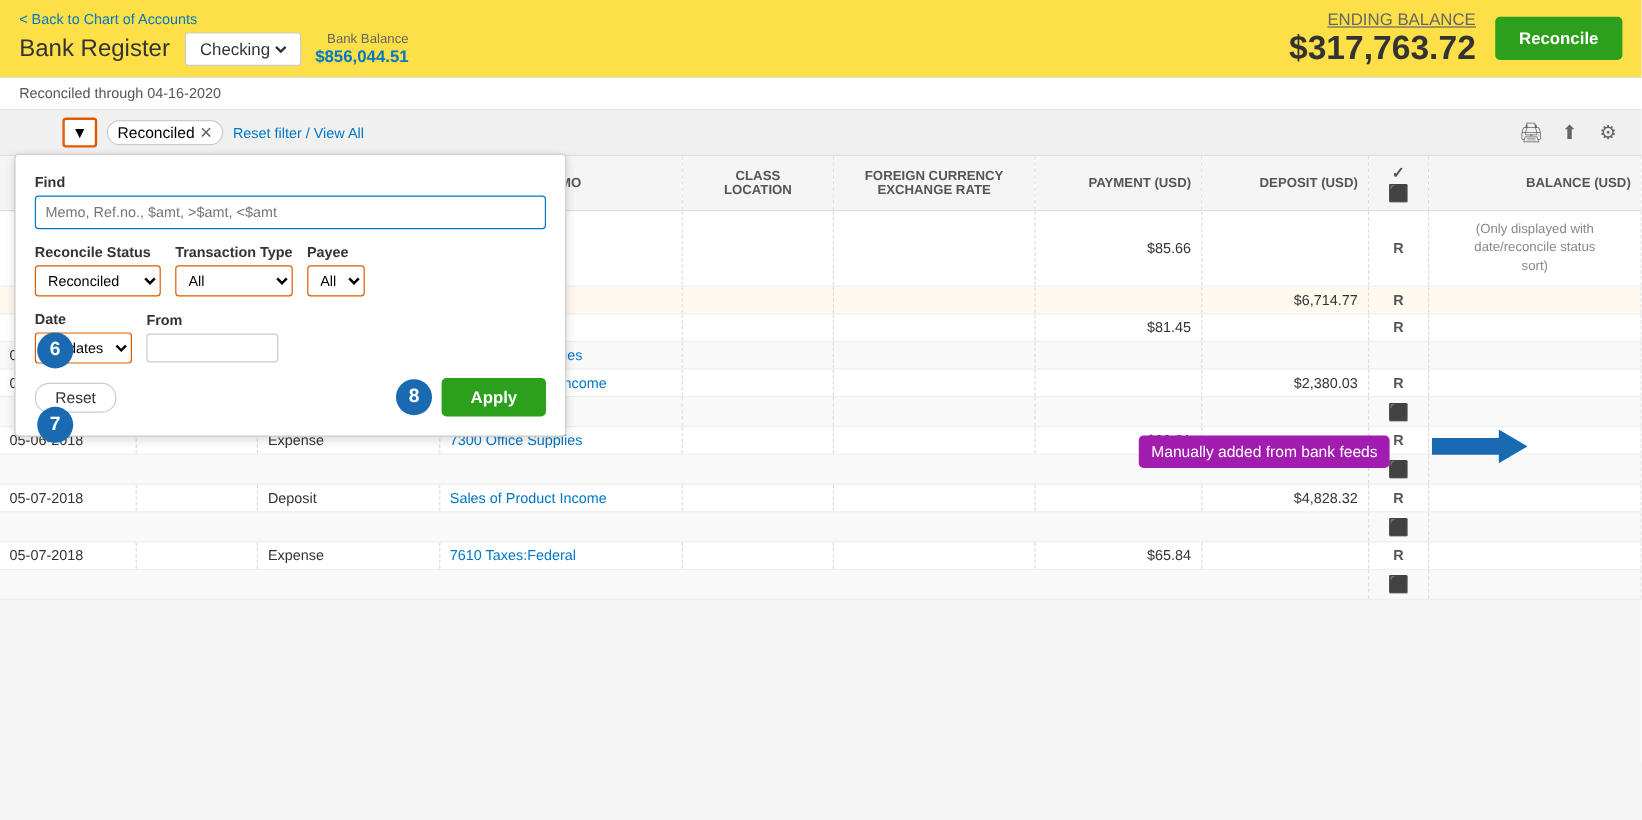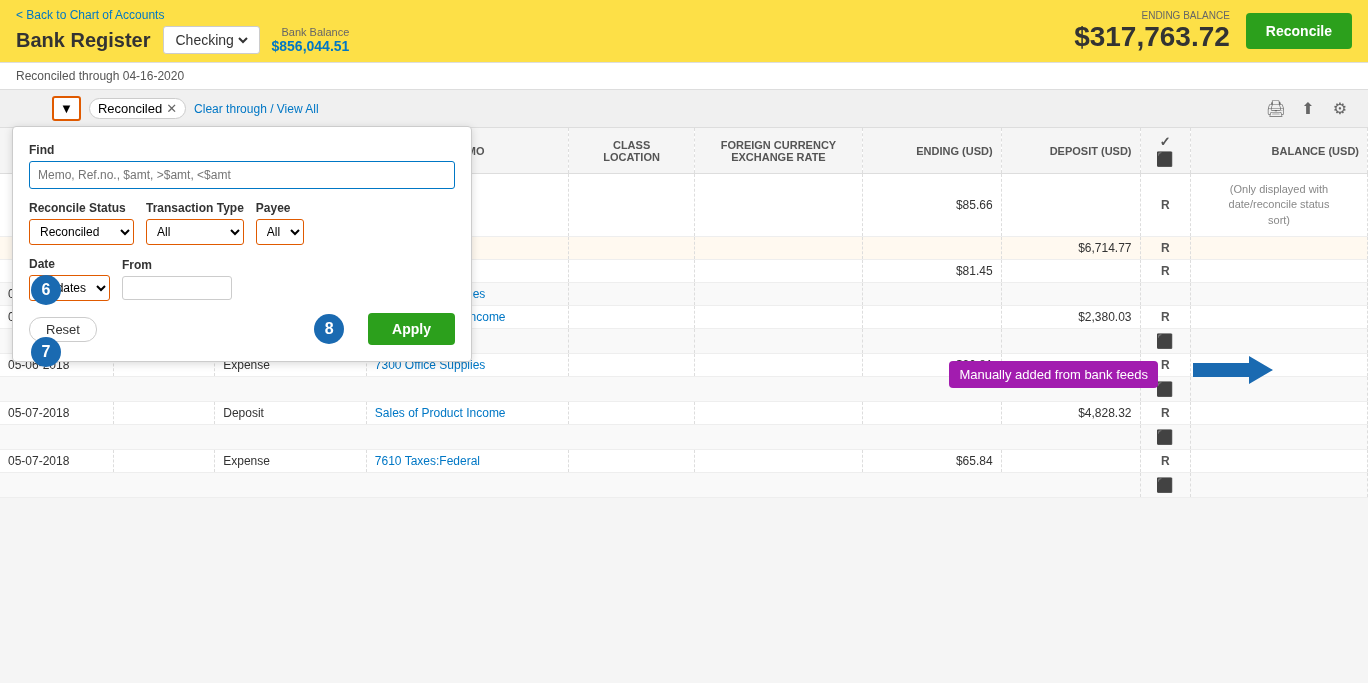--- a/index.html
+++ b/index.html
@@ -9,29 +9,29 @@
     .header {
       background: #fde047;
       padding: 8px 16px;
       border-bottom: 1px solid #ddd;
       display: flex;
       align-items: center;
       justify-content: space-between;
     }
     .header-left { display: flex; align-items: center; gap: 12px; }
     .back-link { color: #0077c5; font-size: 12px; cursor: pointer; display: flex; align-items: center; gap: 4px; }
-    .header-title { font-size: 20px; font-weight: bold; color: #333; }
+    .header-title { font-size: 20px; font-weight: normal; color: #333; }
     .account-select-wrapper { display: flex; align-items: center; gap: 4px; border: 1px solid #ccc; border-radius: 3px; padding: 4px 8px; background: #fff; }
     .account-select-wrapper select { border: none; outline: none; font-size: 14px; color: #333; background: transparent; }
     .bank-balance { text-align: right; }
     .bank-balance-label { font-size: 11px; color: #666; }
     .bank-balance-amount { font-size: 14px; color: #0077c5; font-weight: bold; }
     .header-right { display: flex; align-items: center; gap: 16px; }
     .ending-balance { text-align: right; }
-    .ending-balance-label { font-size: 10px; color: #666; text-align: right; }
+    .ending-balance-label { font-size: 14px; color: #666; text-align: right; text-decoration: underline; }
     .ending-balance-amount { font-size: 28px; font-weight: bold; color: #333; }
     .reconcile-btn { background: #2ca01c; color: #fff; border: none; border-radius: 4px; padding: 10px 20px; font-size: 14px; font-weight: bold; cursor: pointer; }
 
     
     .sub-header {
       background: #fff;
       padding: 6px 16px;
       border-bottom: 1px solid #ddd;
       display: flex;
       align-items: center;
@@ -98,21 +98,21 @@
       border: 1px solid #ccc; border-radius: 3px;
       padding: 4px 6px; font-size: 12px; width: 100px;
     }
     .filter-panel-footer { display: flex; justify-content: space-between; align-items: center; margin-top: 8px; }
     .reset-btn {
       border: 1px solid #ccc; border-radius: 12px; padding: 4px 16px;
       background: #fff; cursor: pointer; font-size: 13px; color: #333;
     }
     .apply-btn {
       background: #2ca01c; color: #fff; border: none; border-radius: 4px;
-      padding: 8px 24px; font-size: 14px; font-weight: bold; cursor: pointer; margin-left: 16px;
+      padding: 8px 24px; font-size: 14px; font-weight: bold; cursor: pointer;
     }
 
     
     .table-wrapper { overflow-y: auto; height: calc(683px - 145px); position: relative; }
     table { width: 100%; border-collapse: collapse; background: #fff; }
     th {
       background: #f5f5f5; border-bottom: 1px solid #ddd; border-right: 1px dashed #ddd;
       padding: 6px 8px; text-align: center; font-size: 11px; font-weight: bold;
       color: #555; white-space: nowrap;
       position: sticky; top: 0; z-index: 10;
@@ -215,21 +215,21 @@
 
   <button class="filter-icon-btn" style="margin-left:36px;">
     <span>▼</span>
   </button>
 
   <div class="filter-tag">
     <span>Reconciled</span>
     <span class="remove">✕</span>
   </div>
 
-  <a class="clear-filter">Clear through / View All</a>
+  <a class="clear-filter">Reset filter / View All</a>
 
   <div class="filter-toolbar-right">
     <div class="toolbar-icon">🖨</div>
     <div class="toolbar-icon">⬆</div>
     <div class="toolbar-icon">⚙</div>
   </div>
 
   <div class="filter-panel">
     <div class="find-label">Find</div>
     <input class="find-input" type="text" placeholder="Memo, Ref.no., $amt, &gt;$amt, &lt;$amt" style="">
@@ -292,21 +292,21 @@
 <div class="table-wrapper" style="position:relative;">
   <table>
     <thead>
       <tr>
         <th class="col-date">DATE</th>
         <th class="col-ref">REF NO.</th>
         <th class="col-payee">PAYEE</th>
         <th class="col-memo">MEMO</th>
         <th class="col-class">CLASS<br>LOCATION</th>
         <th class="col-fx">FOREIGN CURRENCY<br>EXCHANGE RATE</th>
-        <th class="col-payment">ENDING (USD)</th>
+        <th class="col-payment">PAYMENT (USD)</th>
         <th class="col-deposit">DEPOSIT (USD)</th>
         <th class="col-check">
           <div>✓</div>
           <div style="font-size:14px;color:#888;margin-top:2px;">⬛</div>
         </th>
         <th class="col-balance">BALANCE (USD)</th>
       </tr>
     </thead>
     <tbody>
 

